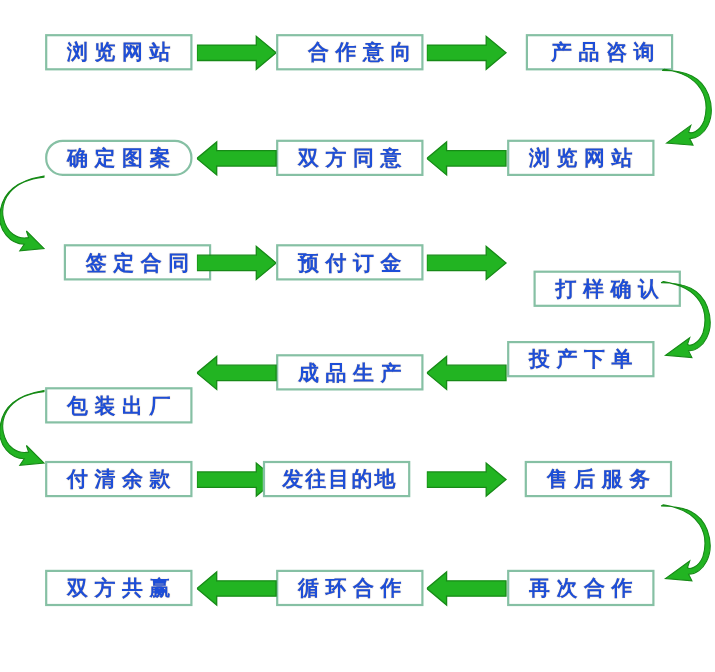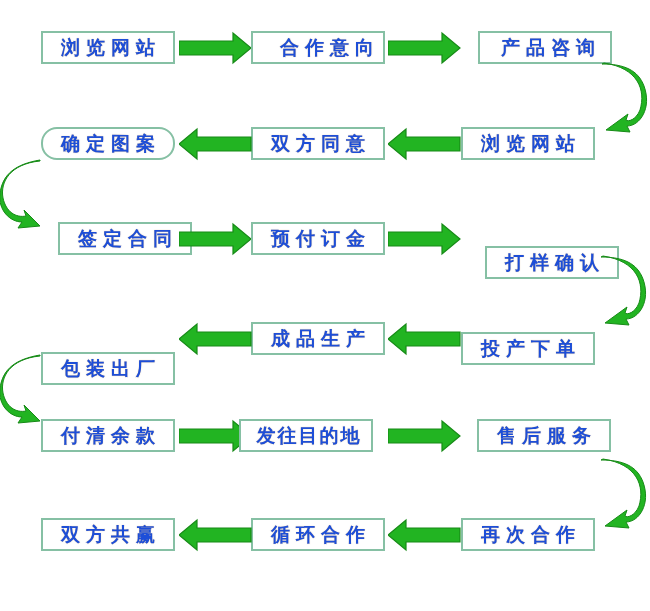--- a/index.html
+++ b/index.html
@@ -66,21 +66,21 @@
 <div class="box" style="left:251px; top:222px;text-align:right;">预付订金</div>
 <svg class="arrow" style="left:388px; top:222px;" width="74" height="34">
     <use href="#arrow-right"></use>
   </svg>
 <div class="box" style="left:485px; top:222px;margin-top:24px;">打样确认</div>
 
 <svg class="curve" style="left:597px; top:253px;" width="50" height="75">
   <path d="M6,3 C40,8 48,30 42,50 C38,60 30,62 28,60 L30,54 L8,70 L32,72 L29,66 C42,66 54,48 46,26 C40,10 26,4 4,4 Z" fill="#22b422" stroke="#178a17" stroke-width="1"></path>
 </svg>
 
-<div class="box" style="left:461px; top:332px;text-align:center;">投产下单</div>
+<div class="box" style="left:461px; top:310px;text-align:center;">投产下单</div>
 <svg class="arrow" style="left:388px; top:322px;" width="74" height="34">
     <use href="#arrow-left"></use>
   </svg>
 <div class="box" style="left:251px; top:322px;">成品生产</div>
 <svg class="arrow" style="left:179px; top:322px;" width="74" height="34">
     <use href="#arrow-left"></use>
   </svg>
 <div class="box" style="left:41px; top:340px;margin-top:12px;">包装出厂</div>
 
 <svg class="curve" style="left:0px; top:353px;" width="45" height="72">

